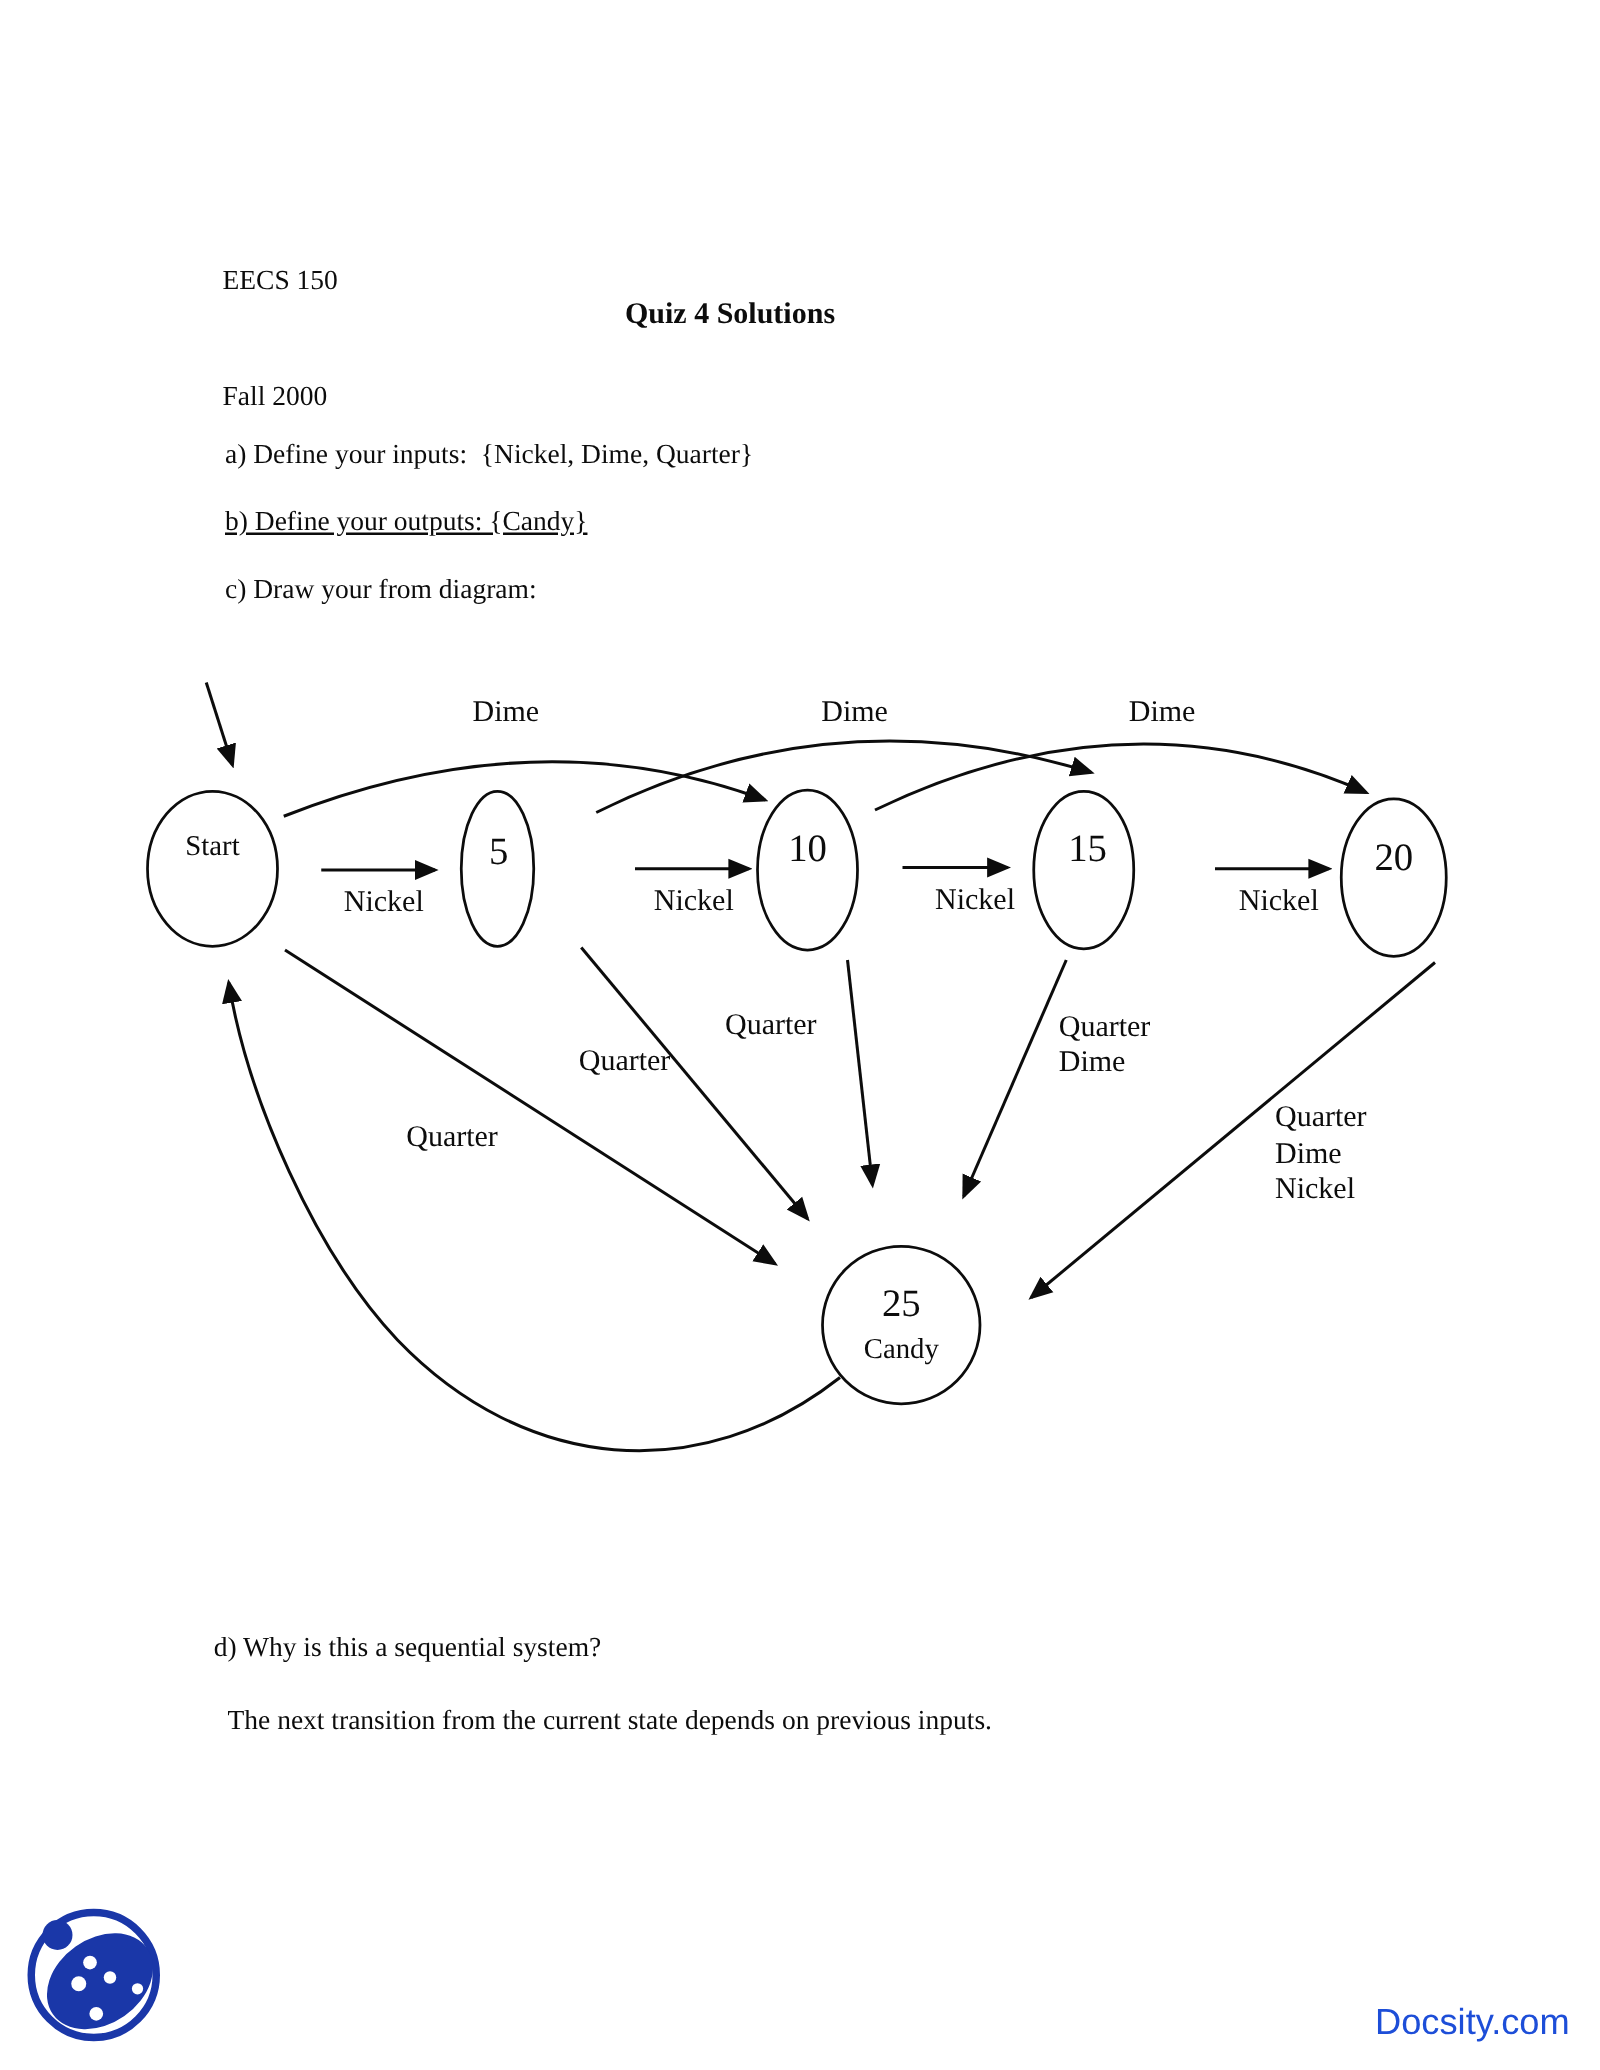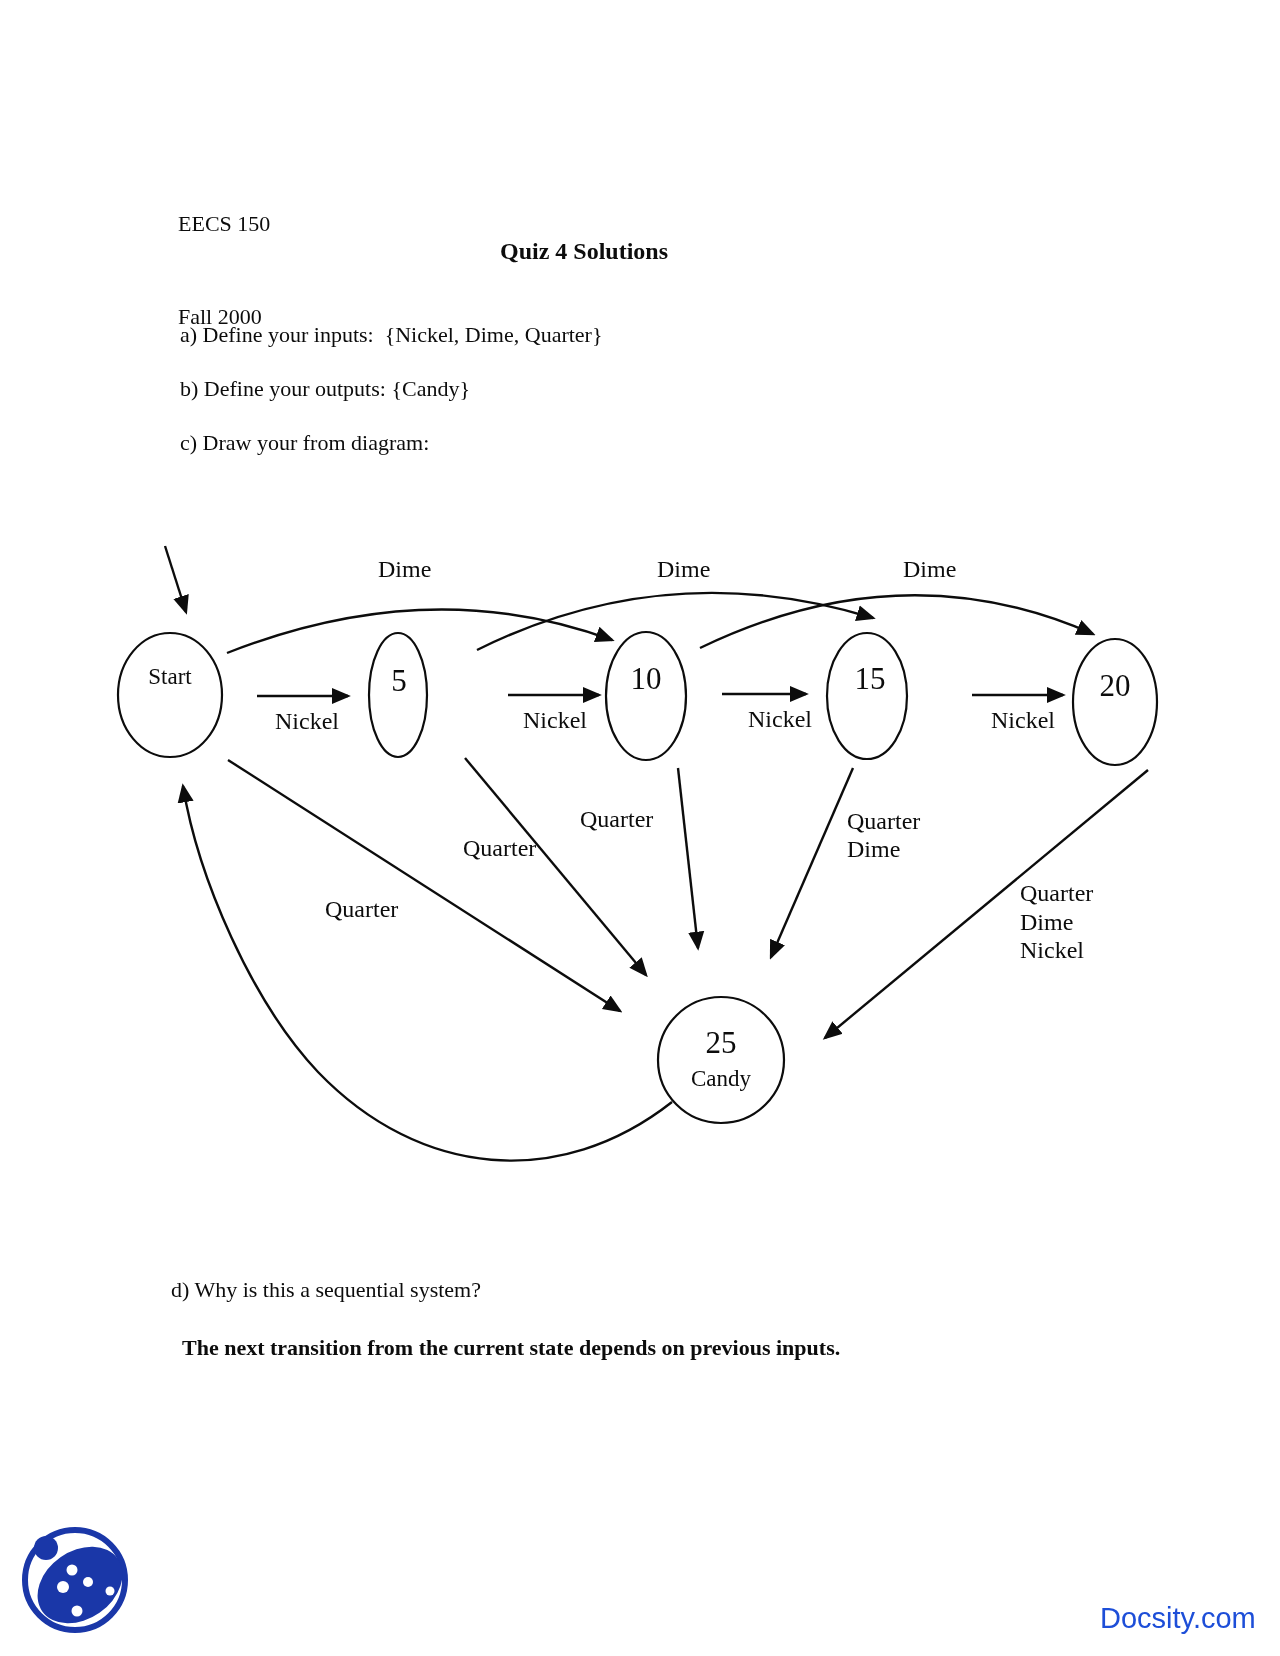--- a/index.html
+++ b/index.html
@@ -15,26 +15,26 @@
   .course-block {
     left: 178px; top: 146px;
     font-size: 22px; line-height: 31px;
     white-space: pre;
   }
   .doc-title {
     left: 500px; top: 238px;
     font-size: 24px; font-weight: bold;
     white-space: pre;
   }
-  .q { font-size: 22px; line-height: 24px; white-space: pre; }
+  .q { font-size: 22px; line-height: 24px; white-space: pre; margin-top: 28px; }
   #qa { left: 180px; top: 323px; }
-  #qb { left: 180px; top: 377px; }
+  #qb { left: 180px; top: 377px; text-decoration: underline; }
   #qc { left: 180px; top: 431px; }
   #qd { left: 171px; top: 1278px; }
-  #qd-answer { left: 182px; top: 1336px; font-weight: bold; }
+  #qd-answer { left: 182px; top: 1336px; }
   #diagram-svg { left: 0; top: 0; }
   #diagram-svg .wire { stroke: #0c0c0c; stroke-width: 2.4; fill: none; }
   #diagram-svg .node { stroke: #0c0c0c; stroke-width: 2.2; fill: #ffffff; }
   #diagram-svg text {
     font-family: "Liberation Serif", serif;
     fill: #0c0c0c;
   }
   #diagram-svg .tlabel { font-size: 24px; }
   #diagram-svg .slabel { font-size: 23px; text-anchor: middle; }
   #diagram-svg .snum   { font-size: 31px; text-anchor: middle; }

